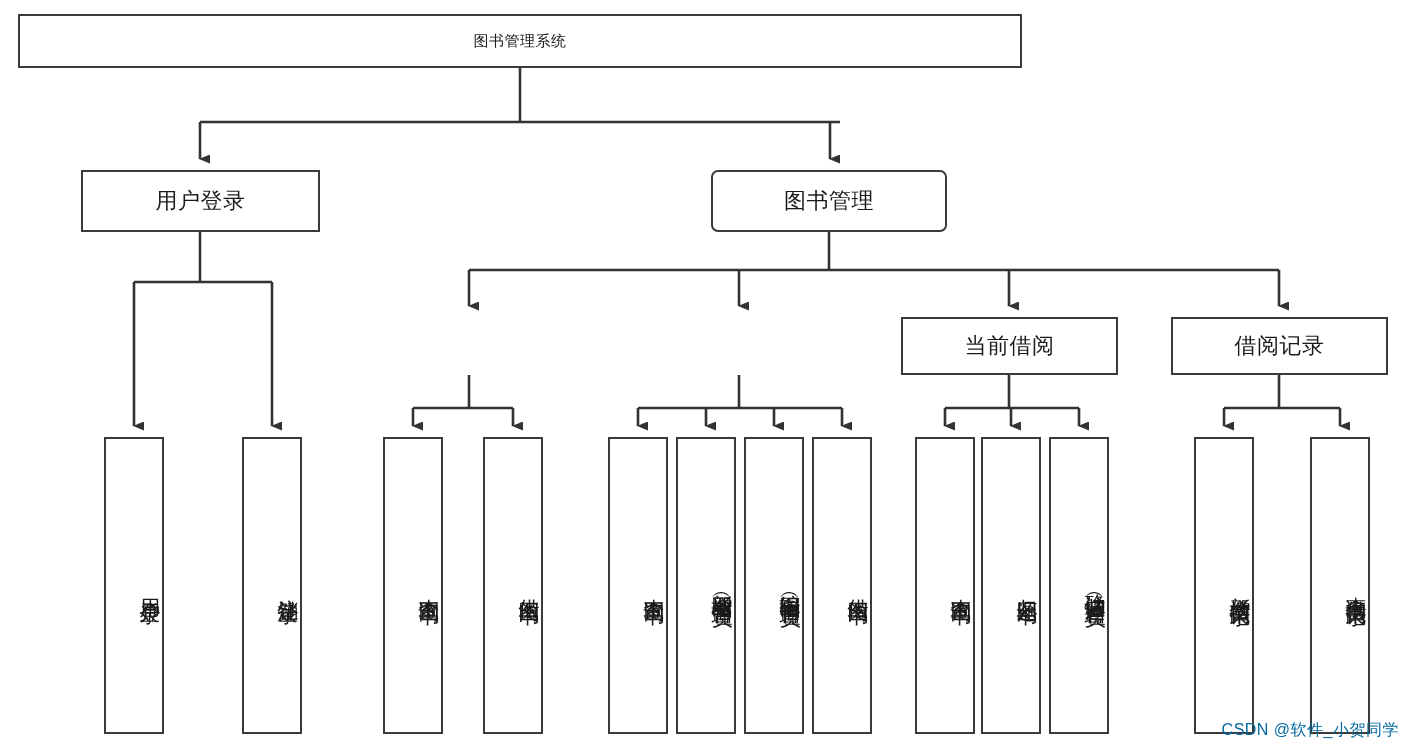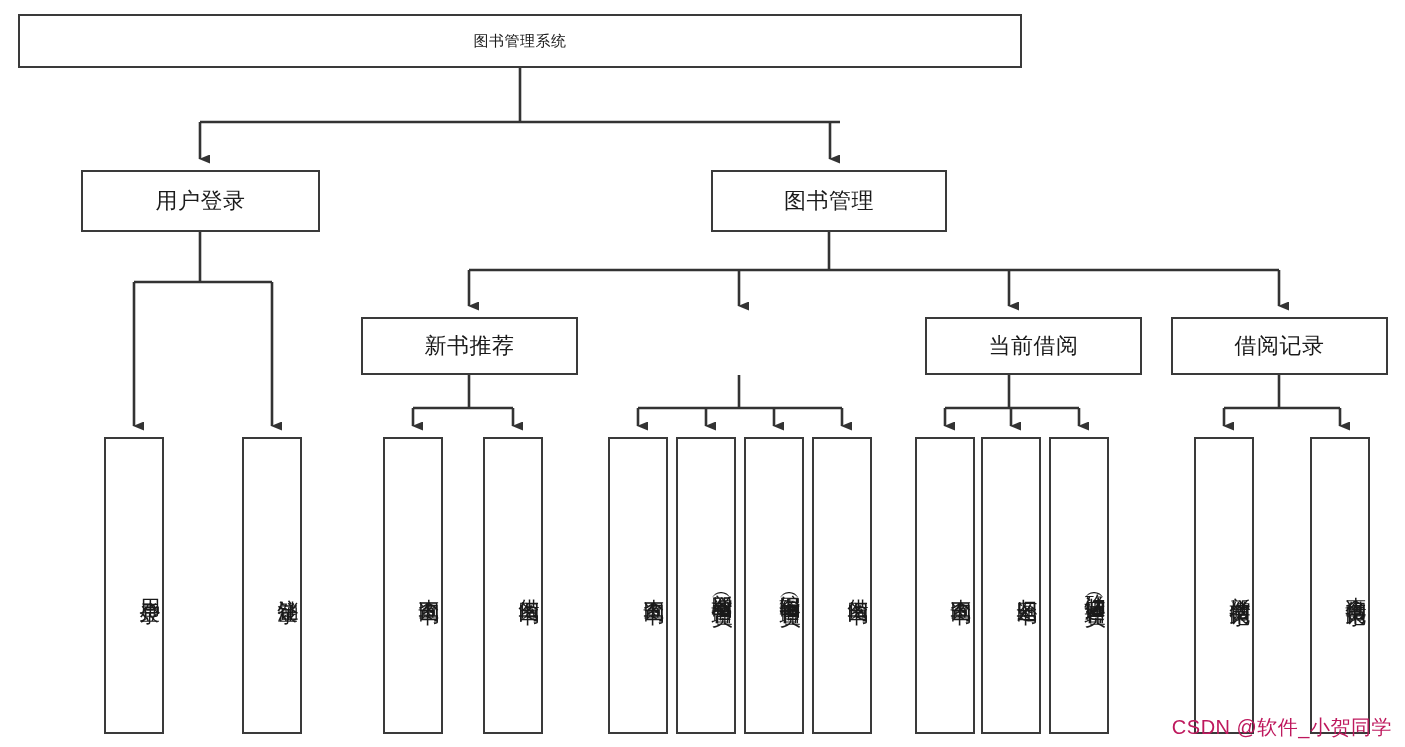--- a/index.html
+++ b/index.html
@@ -54,24 +54,24 @@
     letter-spacing: 2px;
   }
   .node.vert .vlabel {
     writing-mode: vertical-rl;
     text-orientation: upright;
     display: block;
     white-space: normal;
   }
   .watermark {
     position: absolute;
-    right: 13px;
+    right: 6px;
     bottom: 6px;
-    font-size: 20px;
-    color: #be185d;
+    font-size: 16px;
+    color: #0369a1;
     letter-spacing: 0.5px;
     white-space: nowrap;
   }
 </style>
 </head>
 <body>
 
 <div id="canvas">
 
   <svg id="wires" viewBox="0 0 1405 747">
@@ -124,28 +124,25 @@
     </g>
   </svg>
 
   <div class="node horiz root" style="left:18px; top:14px; width:1004px; height:54px;">
     <span>图书管理系统</span>
   </div>
 
   <div class="node horiz" style="left:81px; top:170px; width:239px; height:62px;">
     <span>用户登录</span>
   </div>
-  <div class="node horiz" style="left:711px; top:170px; width:236px; height:62px;">
+  <div class="node horiz" style="left:711px; top:170px; width:236px; height:62px;border-radius:7px;">
     <span>图书管理</span>
   </div>
 
-  <div class="node horiz" style="left:361px; top:317px; width:217px; height:58px;">
-    <span>新书推荐</span>
-  </div>
-  <div class="node horiz" style="left:901px; top:317px; width:217px; height:58px;margin-left:24px;">
+  <div class="node horiz" style="left:901px; top:317px; width:217px; height:58px;">
     <span>当前借阅</span>
   </div>
   <div class="node horiz" style="left:1171px; top:317px; width:217px; height:58px;">
     <span>借阅记录</span>
   </div>
 
   <div class="node vert" style="left:104px; top:437px; width:60px; height:297px;">
     <span class="vlabel">用户登录</span>
   </div>
   <div class="node vert" style="left:242px; top:437px; width:60px; height:297px;">

